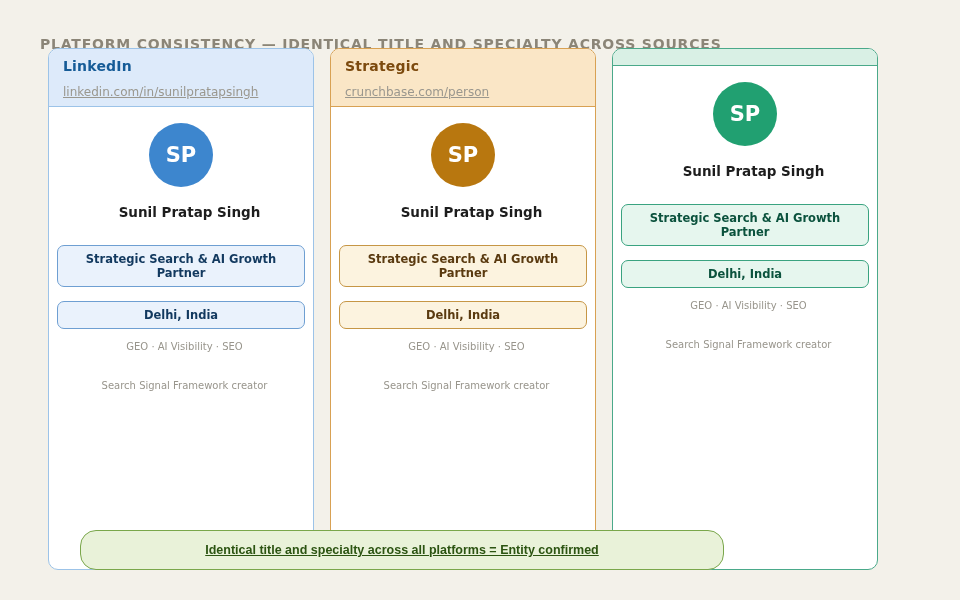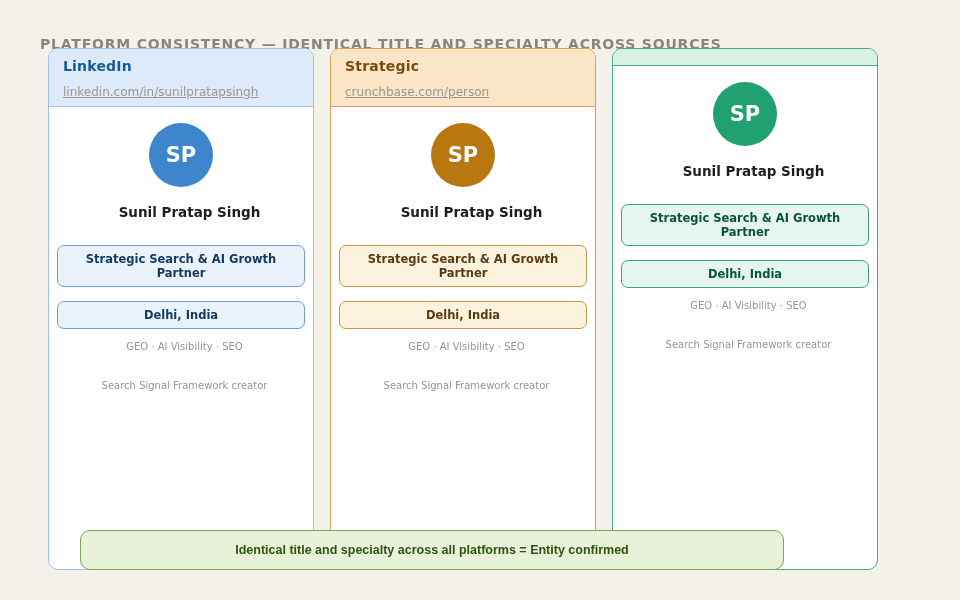--- a/index.html
+++ b/index.html
@@ -58,29 +58,29 @@
     padding:6px 8px;
     font-size:11.5px;font-weight:bold;
   }
   .badge + .badge{margin-top:14px;}
   .meta{
     font-size:10px;color:#98958c;
     margin:12px 0 0 0;padding-left:7px;
   }
   .meta + .meta{margin-top:28px;}
   .banner{
-    position:absolute;left:80px;top:530px;width:704px;height:40px;
+    position:absolute;left:80px;top:530px;width:644px;height:40px;
     box-sizing:border-box;z-index:5;
     background:var(--banner-bg);
     border:1.5px solid var(--banner-border);
-    border-radius:10px;
+    border-radius:16px;
     color:var(--banner-text);
     display:flex;align-items:center;justify-content:center;
     font-family:"Liberation Sans",sans-serif;
-    font-size:12.5px;font-weight:bold;
+    font-size:12.5px;font-weight:bold;text-decoration:underline;
   }
 </style>
 </head>
 <body style="background: rgb(243, 241, 234);">
 
 <div class="page-title">PLATFORM CONSISTENCY — IDENTICAL TITLE AND SPECIALTY ACROSS SOURCES</div>
 
 <div class="cards">
 
   <section class="card" style="--accent: #9cc3e8; --header-bg: #ddeafa; --title-color: #155b97; --avatar-bg: #3d86ce; --badge-bg: #eaf2fc; --badge-border: #6e9fd2; --badge-text: #12395f;">

